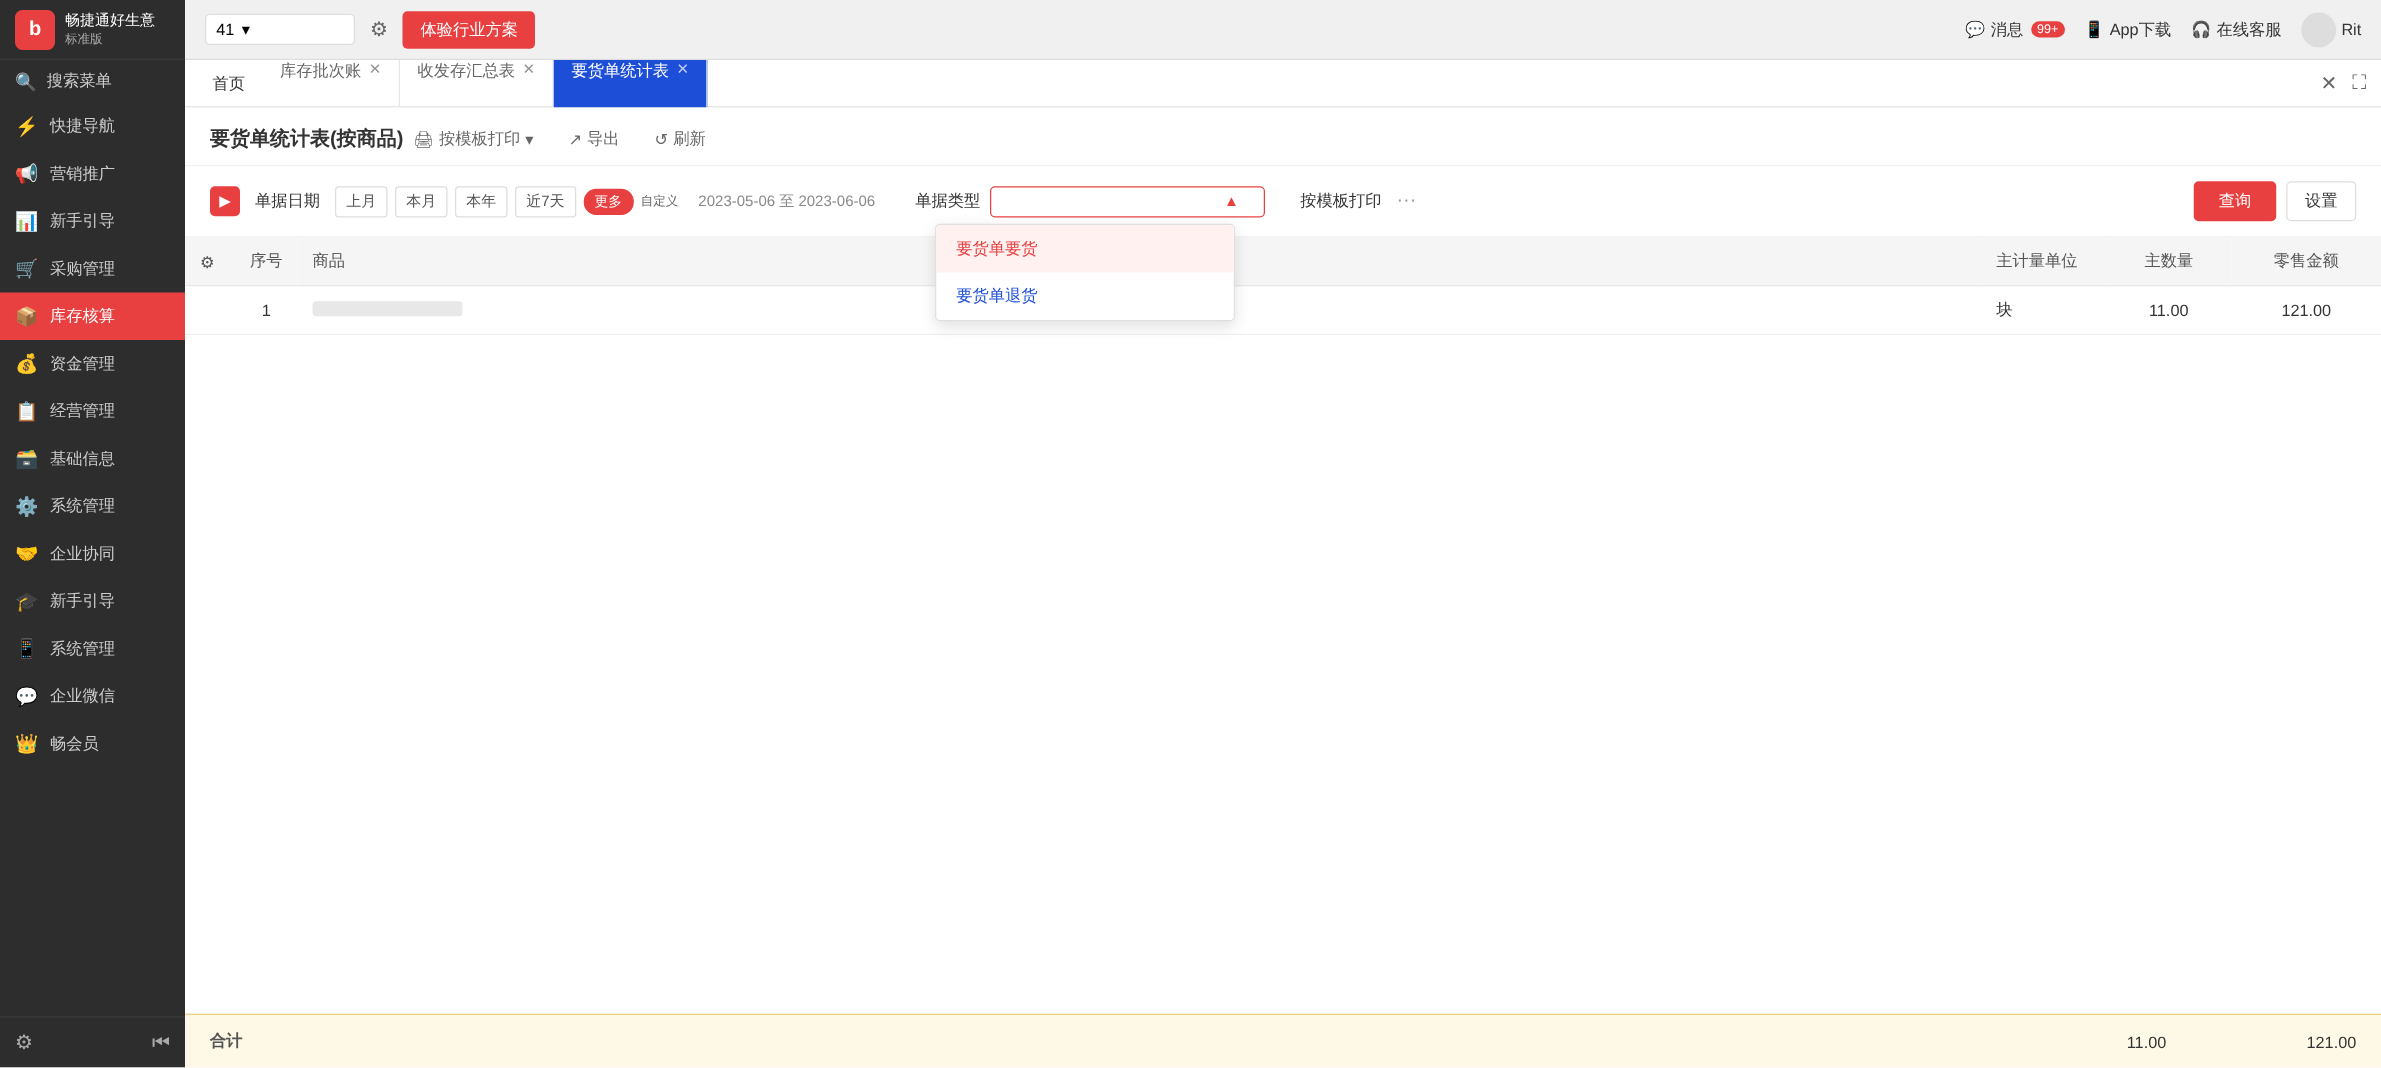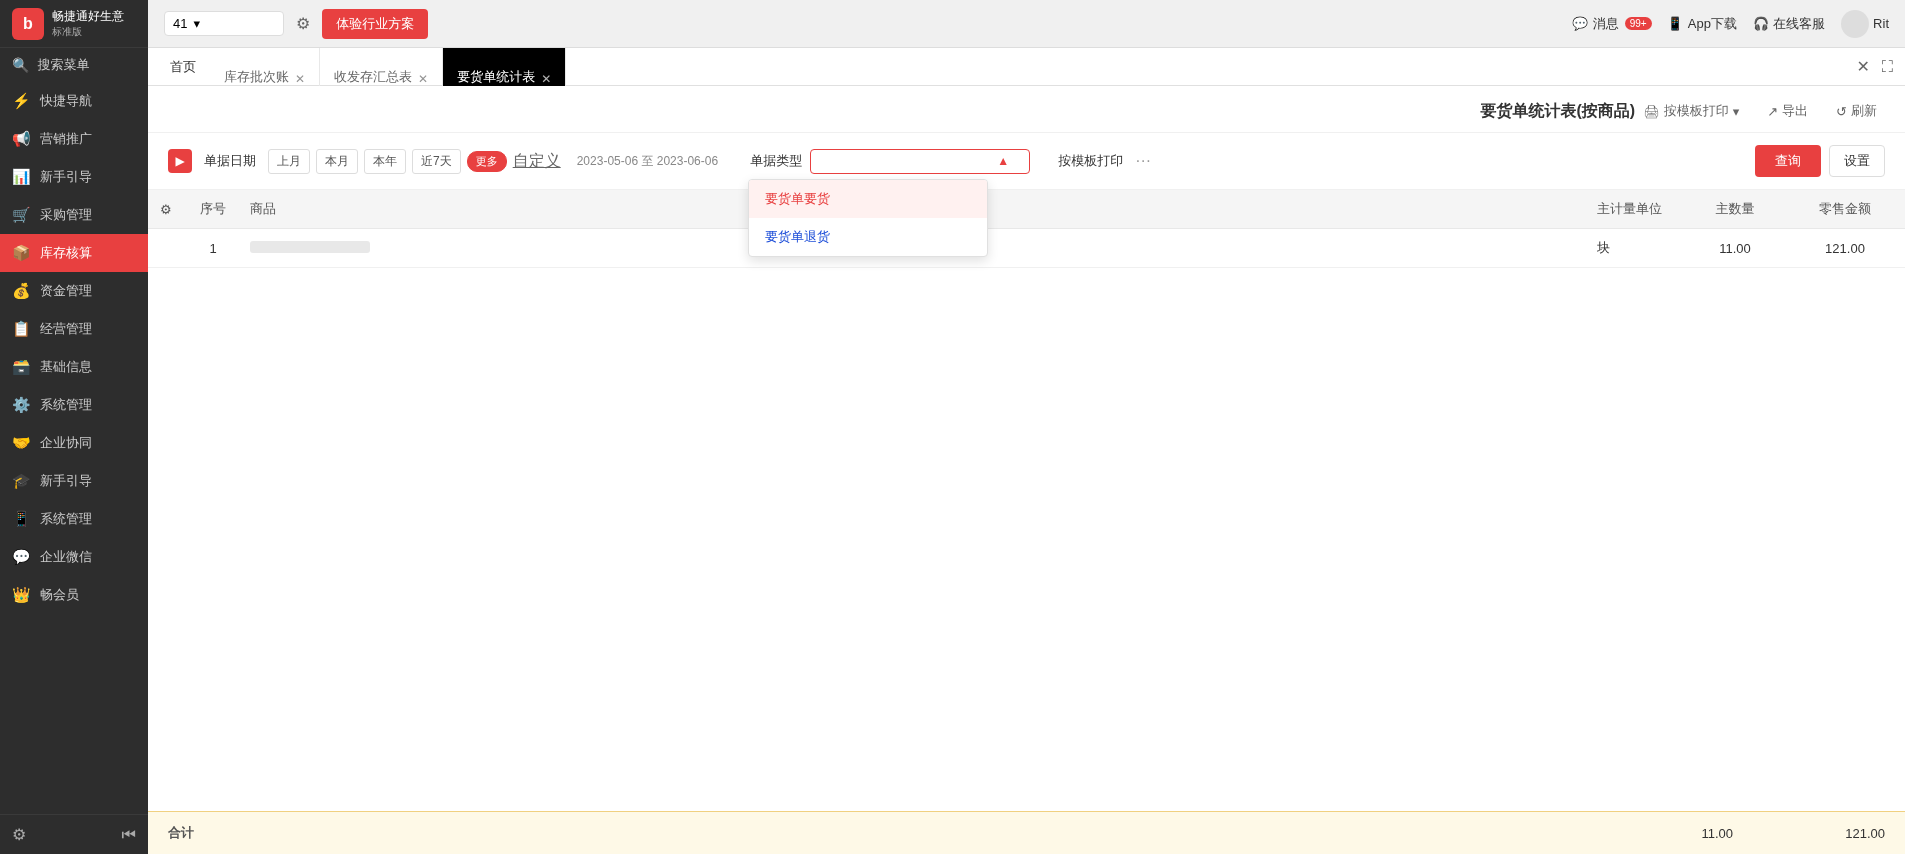--- a/index.html
+++ b/index.html
@@ -111,40 +111,40 @@
     .tabbar {
       height: 38px;
       background: white;
       display: flex;
       align-items: center;
       border-bottom: 1px solid #e0e0e0;
       padding: 0 0 0 8px;
       gap: 0;
     }
     .tab-item {
-      display: flex; align-items: flex-end; gap: 6px;
+      display: flex; align-items: flex-start; gap: 6px;
       padding: 0 14px; height: 38px;
       cursor: pointer; font-size: 13px; color: #666;
       border-right: 1px solid #e8e8e8;
       white-space: nowrap;
     }
-    .tab-item.active { background: #000000; color: white; }
+    .tab-item.active { background: #1d4ed8; color: white; }
     .tab-item .tab-close { font-size: 12px; cursor: pointer; opacity: 0.7; }
     .tabbar-home { padding: 0 14px; height: 50px; display: flex; align-items: center; color: #333; font-size: 13px; cursor: pointer; }
     .tabbar-actions { margin-left: auto; display: flex; align-items: center; gap: 4px; padding-right: 8px; }
     .tabbar-action-btn { color: #666; font-size: 16px; cursor: pointer; padding: 4px; }
 
     
     .page-content {
       flex: 1; overflow-y: auto; background: white;
     }
 
     .page-header {
       padding: 12px 20px 8px;
-      display: flex; align-items: center; justify-content: flex-end;
+      display: flex; align-items: center; justify-content: flex-start;
       border-bottom: 1px solid #f0f0f0;
     }
     .page-title { font-size: 16px; font-weight: bold; color: #333; }
     .page-header-actions { display: flex; align-items: center; gap: 12px; }
     .header-action-btn {
       display: flex; align-items: center; gap: 4px;
       color: #666; font-size: 13px; cursor: pointer; padding: 4px 8px;
     }
 
     
@@ -156,21 +156,21 @@
     }
     .filter-expand-btn {
       width: 24px; height: 24px; background: #e84040; border-radius: 4px;
       display: flex; align-items: center; justify-content: center;
       color: white; cursor: pointer; font-size: 12px;
     }
     .filter-label { color: #333; font-size: 13px; }
     .date-quick-btns { display: flex; align-items: center; gap: 6px; }
     .date-btn { padding: 3px 8px; border: 1px solid #ddd; border-radius: 3px; cursor: pointer; font-size: 12px; color: #555; background: white; }
     .date-btn.more { background: #e84040; color: white; border-color: #e84040; border-radius: 10px; padding: 2px 8px; font-size: 11px; }
-    .date-custom { color: #666; font-size: 16px; cursor: pointer; text-decoration: underline; }
+    .date-custom { color: #666; font-size: 10px; cursor: pointer; }
     .date-range-display { color: #888; font-size: 12px; }
 
     .filter-type-section {
       display: flex; align-items: center; gap: 8px; margin-left: 20px;
     }
     .filter-type-label { color: #333; font-size: 13px; }
     .filter-type-input-wrap {
       position: relative; display: flex; align-items: center;
       border: 1px solid #e84040; border-radius: 4px; overflow: visible;
       background: white; min-width: 220px;

